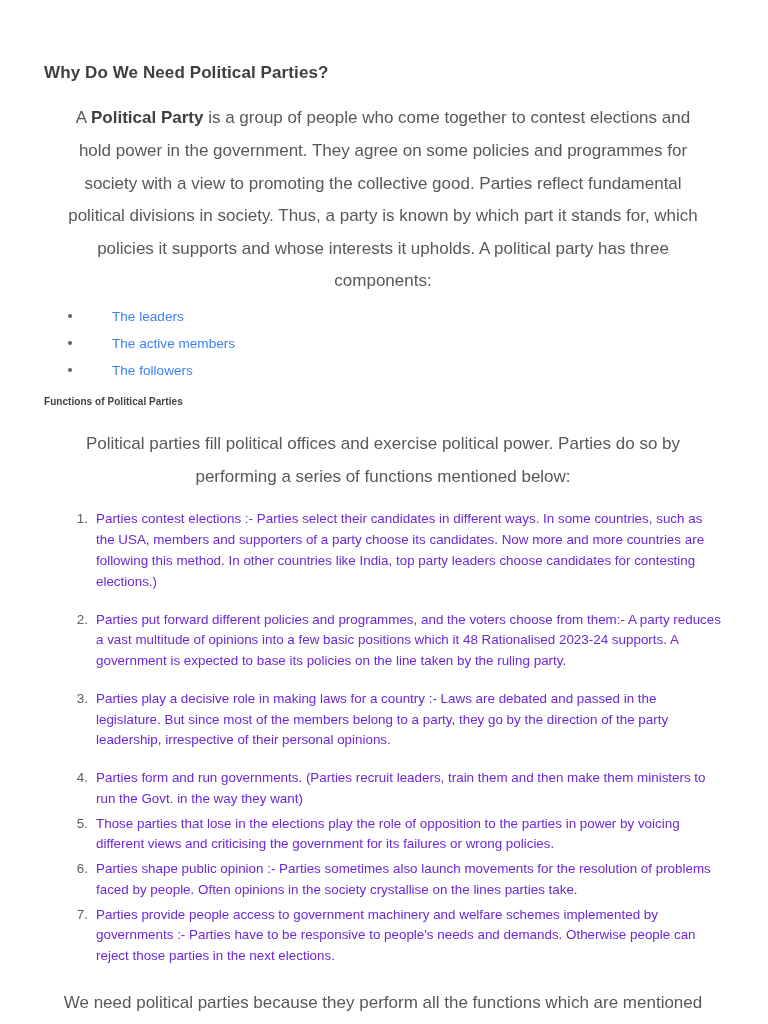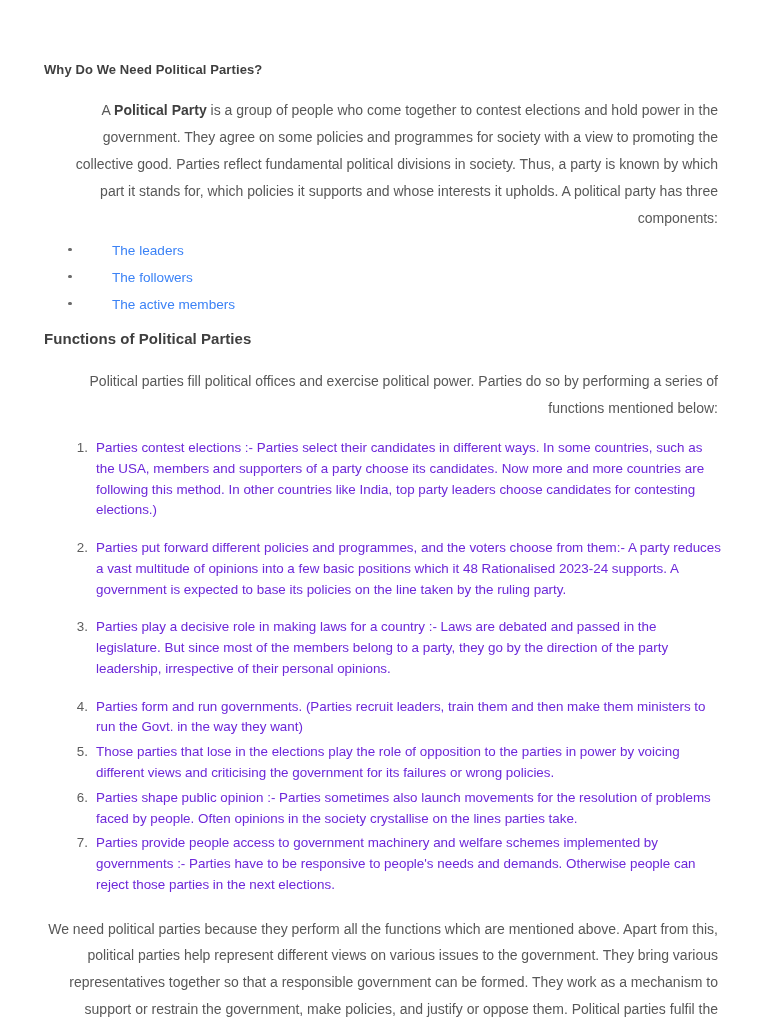--- a/index.html
+++ b/index.html
@@ -17,46 +17,46 @@
   .page {
     width: 768px;
     min-height: 1024px;
     box-sizing: border-box;
     padding: 62px 46px 40px 44px;
     background: #ffffff;
   }
 
   
   .doc-title {
-    font-size: 13px;
+    font-size: 17px;
     font-weight: bold;
     color: #3f3f3f;
     margin: 0 0 19px 0;
     letter-spacing: 0.1px;
     line-height: 1.25;
   }
   .section-heading {
-    font-size: 15px;
+    font-size: 10px;
     font-weight: bold;
     color: #3f3f3f;
     margin: 0;
     padding: 0;
     line-height: 1.3;
     letter-spacing: 0.05px;
   }
   .section-heading.gap-above-sm { margin-top: 14px; }
   .section-heading.gap-above-lg { margin-top: 26px; }
 
   
   .body-par {
-    font-size: 14px;
+    font-size: 17px;
     color: #585858;
     line-height: 1.92;
-    margin: 4px;
-    text-align: right;
+    margin: 16px;
+    text-align: center;
   }
   .par-after-heading { margin-top: 20px; }
   .par-lead { margin-bottom: 6px; }
   .strong-inline { font-weight: bold; color: #3f3f3f; }
 
   
   .bullet-list {
     list-style: none;
     margin: 8px 0 0 0;
     padding: 0 0 0 24px;
@@ -114,24 +114,24 @@
 
   <h1 class="doc-title">Why Do We Need Political Parties?</h1>
 
   <p class="body-par par-lead"><span>A </span><span class="strong-inline">Political Party</span><span> is a group of people who come together to contest elections and hold power in the government. They agree on some policies and programmes for society with a view to promoting the collective good. Parties reflect fundamental political divisions in society. Thus, a party is known by which part it stands for, which policies it supports and whose interests it upholds. A political party has three components:</span></p>
 
   <ul class="bullet-list">
     <li>
       <span>The leaders</span>
     </li>
     <li>
-      <span>The followers</span>
+      <span>The active members</span>
     </li>
     <li>
-      <span>The active members</span>
+      <span>The followers</span>
     </li>
   </ul>
 
   <h2 class="section-heading gap-above-sm">Functions of Political Parties</h2>
 
   <p class="body-par par-after-heading">Political parties fill political offices and exercise political power. Parties do so by performing a series of functions mentioned below:</p>
 
   <ol class="numbered-list">
     <li class="space-after">
       <span>Parties contest elections :- Parties select their candidates in different ways. In some countries, such as the USA, members and supporters of a party choose its candidates. Now more and more countries are following this method. In other countries like India, top party leaders choose candidates for contesting elections.)</span>

